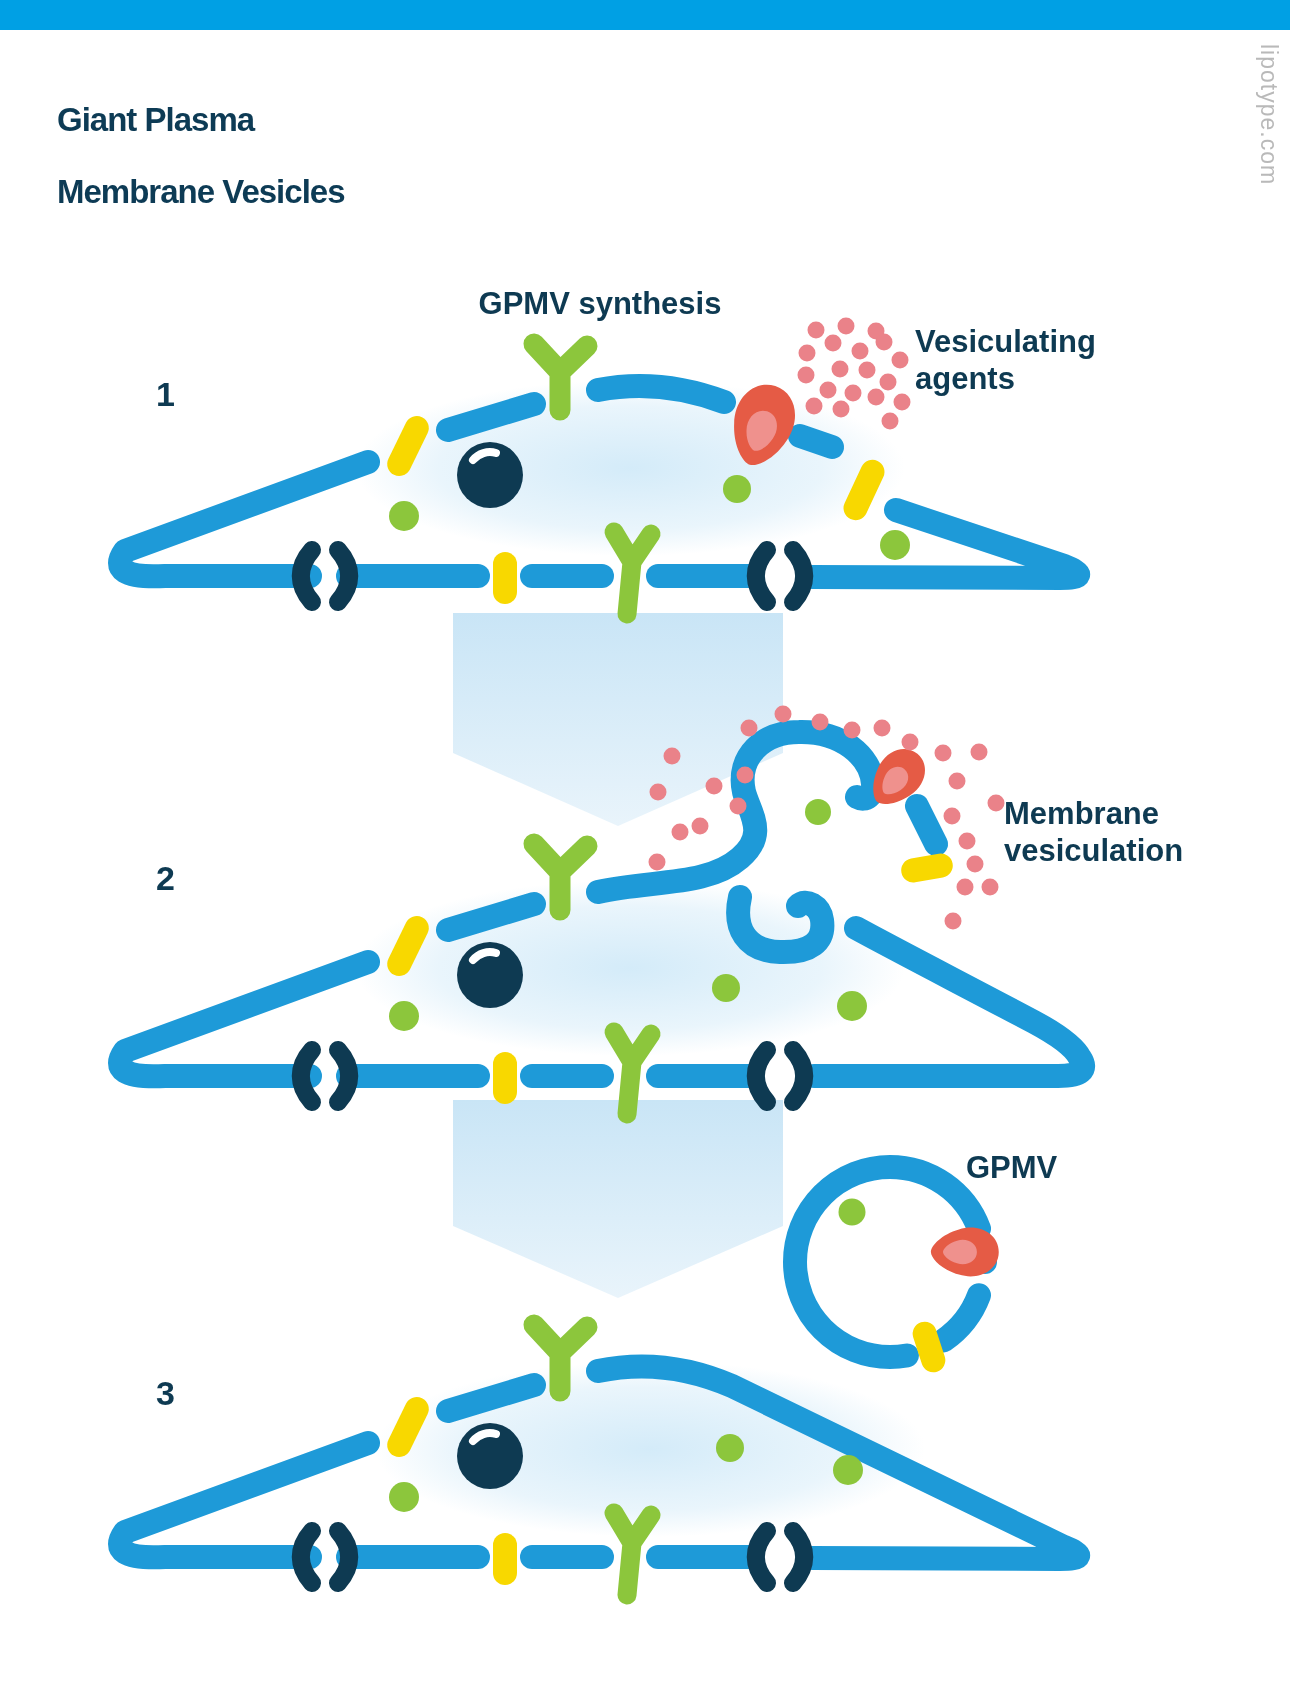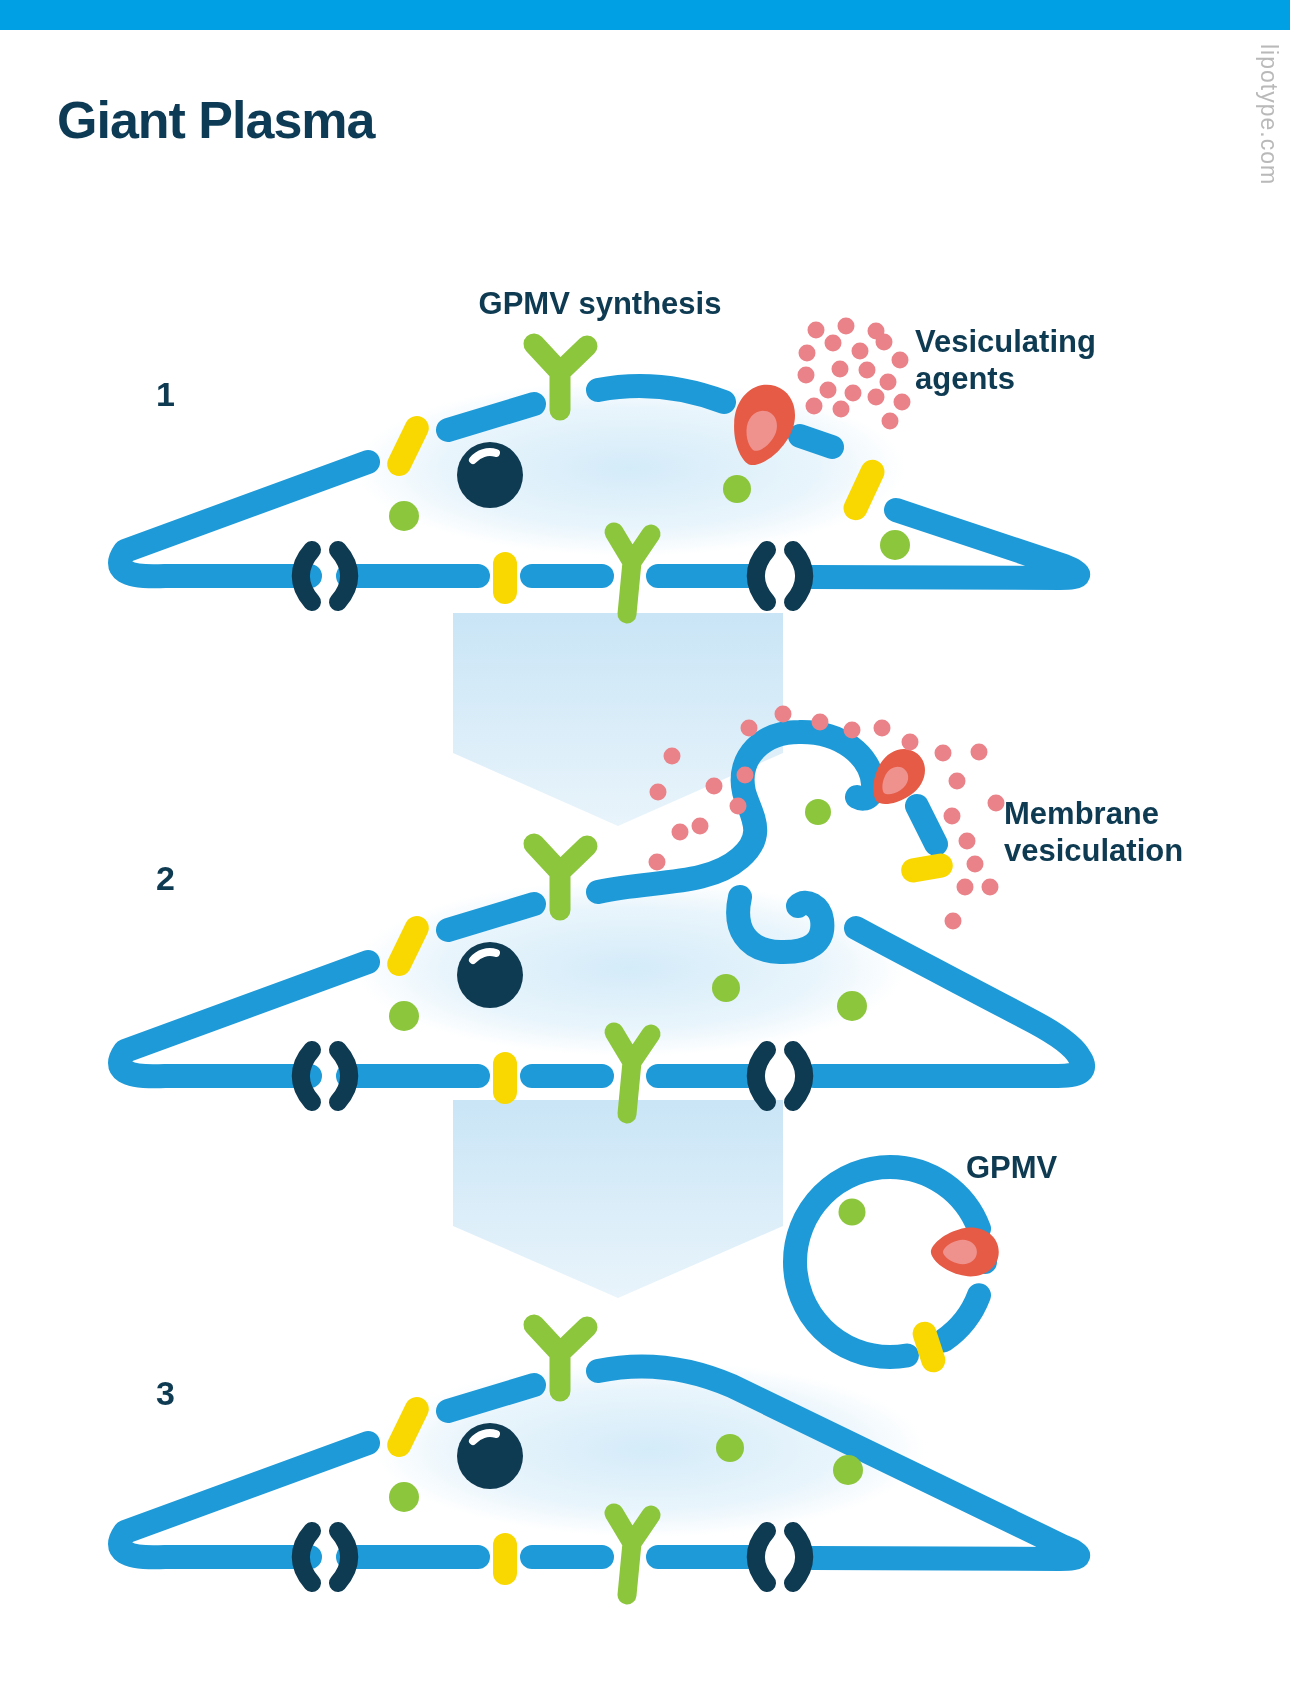--- a/index.html
+++ b/index.html
@@ -1,37 +1,38 @@
 <!DOCTYPE html>
 <html style="--bar: #00a0e4; --membrane: #1e9ad8; --navy: #0e3a52; --title_navy: #0d3b55; --yellow: #f8d800; --green: #8cc63c; --red_protein: #e55b45; --red_protein_inner: #ef918d; --agent_dot: #ea8289; --glow: #cfe9f8; --arrow_top: #c9e5f6; --arrow_bottom: #e9f4fb; --watermark_gray: #b9b9b9;"><head>
 <meta charset="utf-8">
 <style>
   html,body{margin:0;padding:0;background:#fff;}
   #stage{position:relative;width:1290px;height:1682px;background:#fff;overflow:hidden;
          font-family:"Liberation Sans",sans-serif;}
   .topbar{position:absolute;left:0;top:0;width:1290px;height:30px;background:var(--bar,#00a0e4);}
-  .pagetitle{position:absolute;left:57px;top:84px;font-size:52px;line-height:72px;
+  .pagetitle{position:absolute;left:57px;top:84px;font-size:33px;line-height:72px;
              font-weight:700;letter-spacing:-1px;color:var(--title_navy,#0d3b55);}
   .watermark{position:absolute;top:44px;right:8px;writing-mode:vertical-rl;
              font-size:23px;letter-spacing:1px;color:var(--watermark_gray,#b9b9b9);}
   svg{position:absolute;left:0;top:0;}
   svg text{font-family:"Liberation Sans",sans-serif;font-weight:700;fill:var(--navy,#0e3a52);}
   .stepnum{font-size:34px;}
   .steplabel{font-size:31px;}
   .membrane{fill:none;stroke:var(--membrane,#1e9ad8);stroke-width:24;stroke-linecap:round;stroke-linejoin:round;}
   .agent{fill:var(--agent_dot,#ea8289);}
   .greendot{fill:var(--green,#8cc63c);}
 </style>
 </head>
 <body>
 
 <div id="stage">
   <div class="topbar"></div>
   <div class="pagetitle">
     <div>Giant Plasma</div>
+    <div>Membrane Vesicles</div>
   </div>
   <div class="watermark">lipotype.com</div>
 
   <svg width="1290" height="1682" viewBox="0 0 1290 1682">
     <defs>
       <radialGradient id="glowG">
         <stop offset="0%" stop-color="#cfe9f8" stop-opacity="0.9"></stop>
         <stop offset="70%" stop-color="#cfe9f8" stop-opacity="0.45"></stop>
         <stop offset="100%" stop-color="#cfe9f8" stop-opacity="0"></stop>
       </radialGradient>

